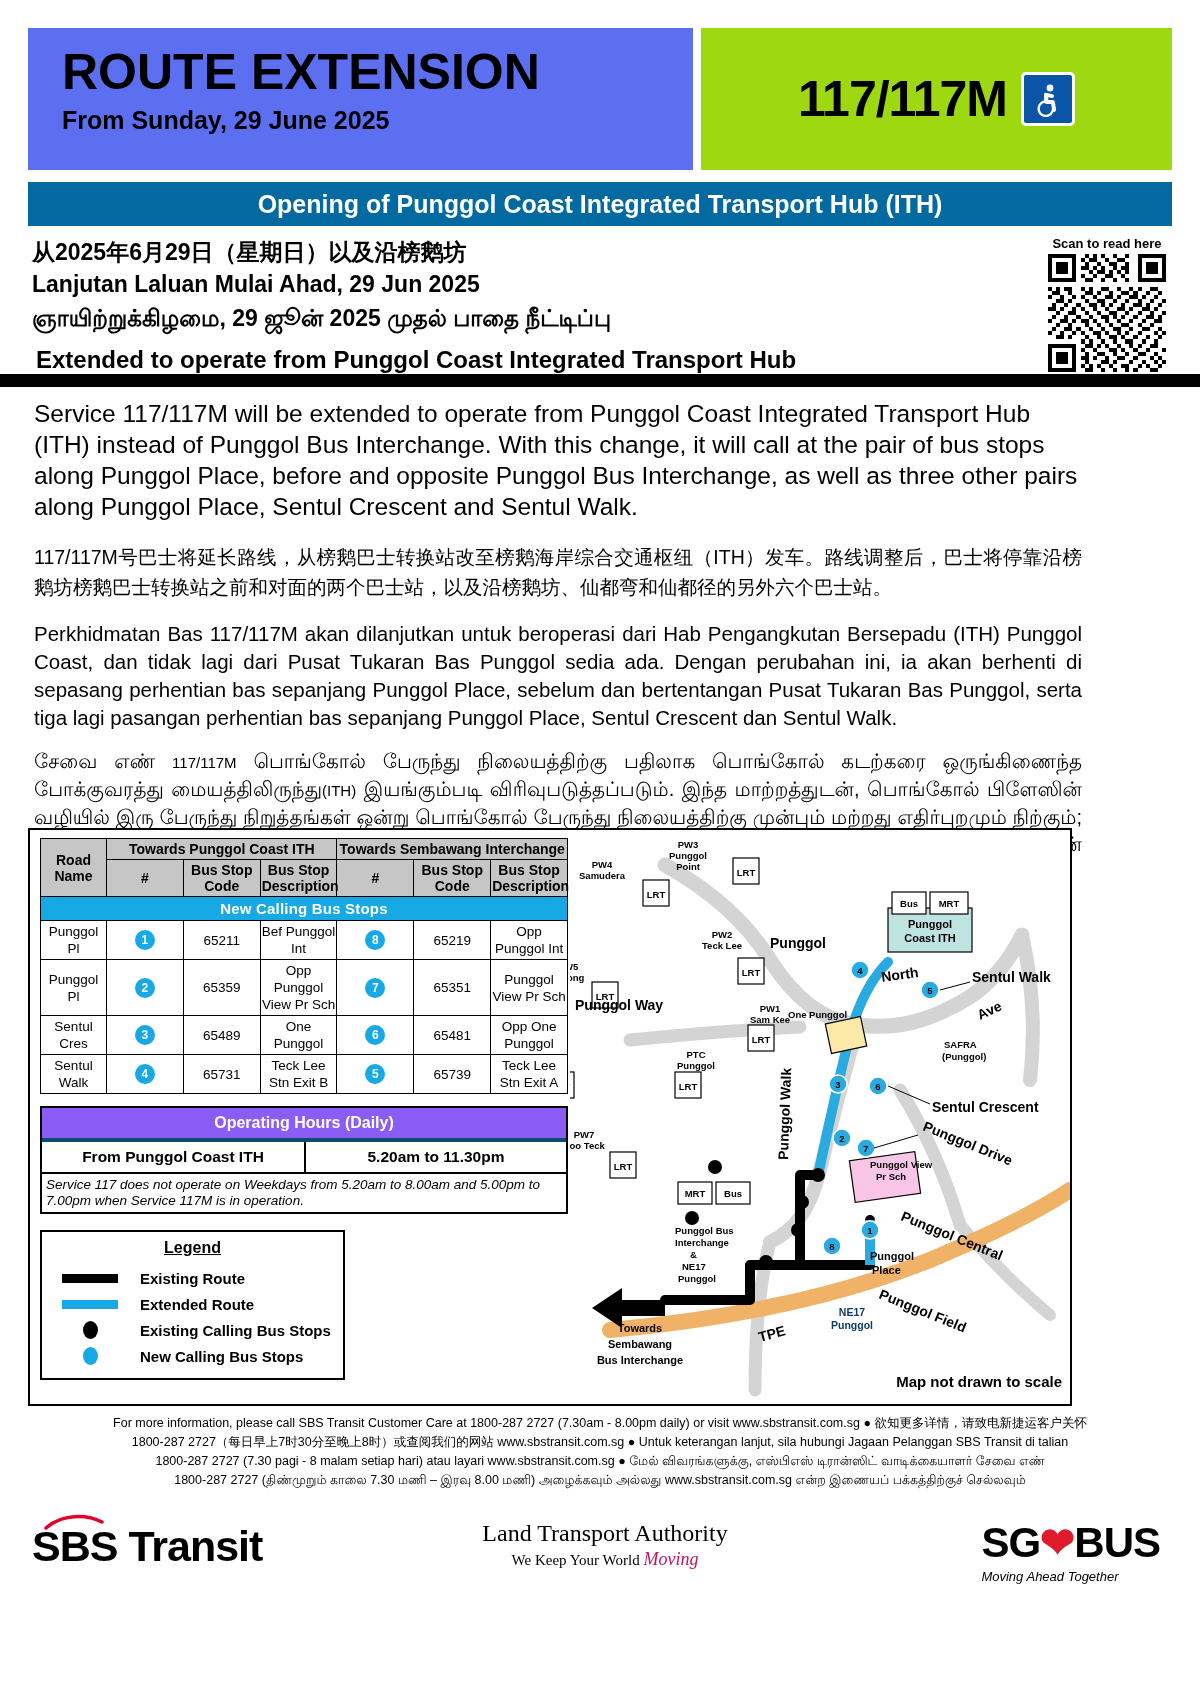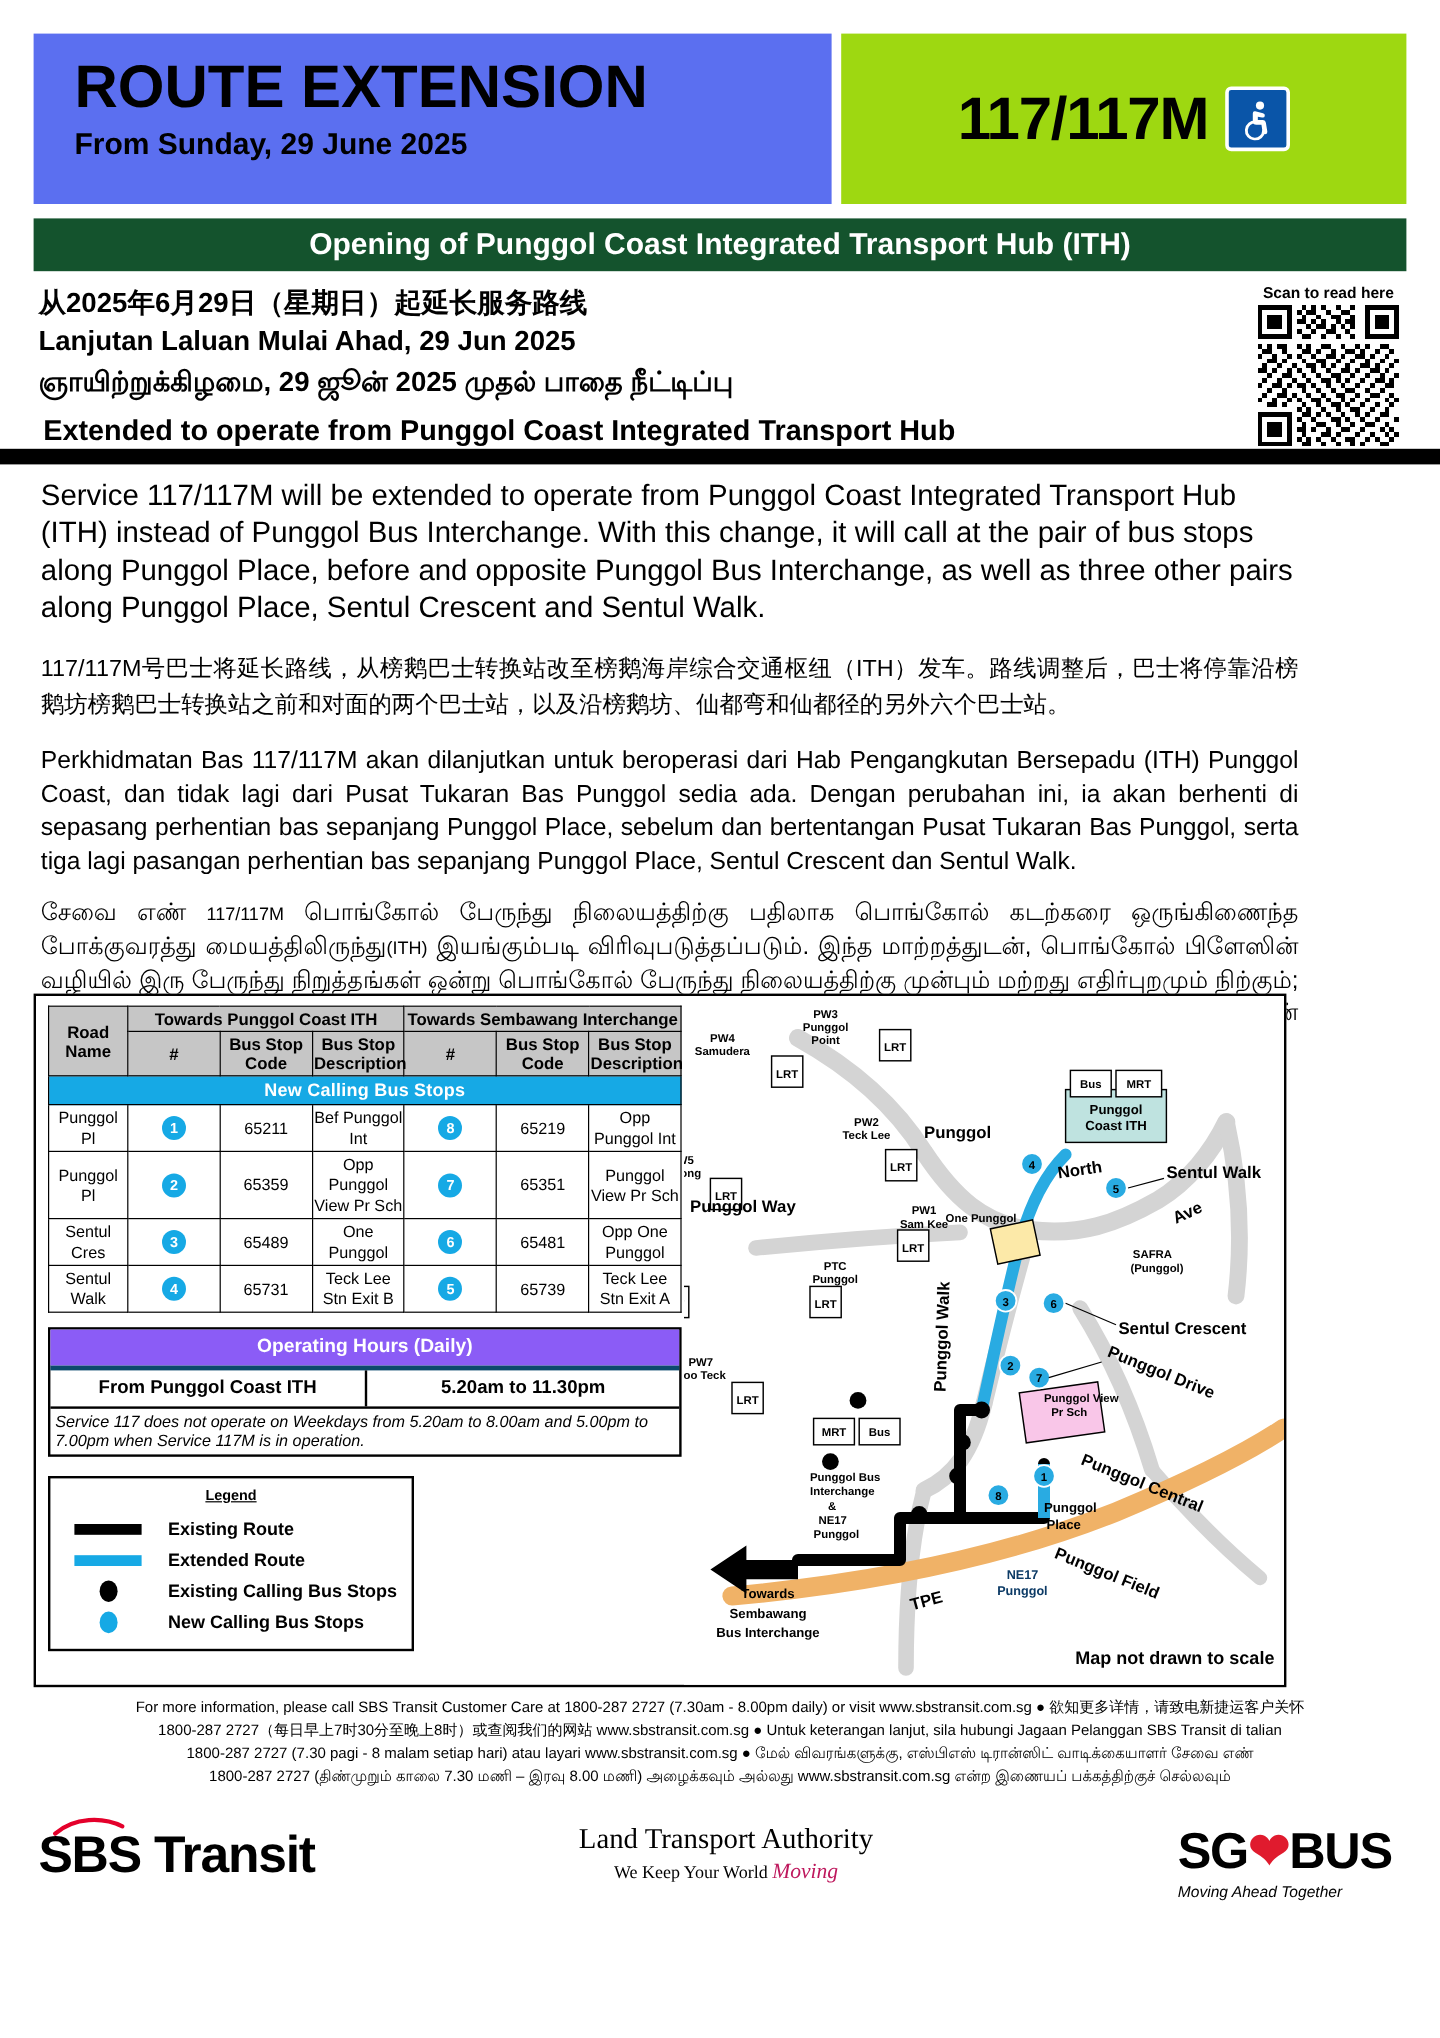--- a/index.html
+++ b/index.html
@@ -28,21 +28,21 @@
   .route-no { font-size: 50px; font-weight: bold; color: #000; letter-spacing: -1px; }
   .wheelchair {
     width: 54px; height: 54px; background: #0a55a8; border: 3px solid #fff;
     border-radius: 5px; display: flex; align-items: center; justify-content: center;
     color: #fff; font-size: 38px; line-height: 1;
   }
 
   
   .teal-bar {
     position: absolute; left: 28px; top: 182px; width: 1144px; height: 44px;
-    background: #14532d; color: #fff; font-size: 25px; font-weight: bold;
+    background: #0369a1; color: #fff; font-size: 25px; font-weight: bold;
     display: flex; align-items: center; justify-content: center;
   }
 
   
   .langblock { position: absolute; left: 32px; top: 236px; width: 900px; }
   .lang-zh { font-size: 23px; font-weight: bold; line-height: 32px; }
   .lang-ms { font-size: 23px; font-weight: bold; line-height: 32px; }
   .lang-ta { font-size: 23px; font-weight: bold; line-height: 36px; }
   .lang-en-ext { font-size: 24px; font-weight: bold; margin-top: 10px; padding-left: 4px; }
 
@@ -92,21 +92,21 @@
   
   .ophours { width: 528px; margin-top: 12px; border: 2px solid #000; }
   .oph-title { background: #8b5cf6; color: #fff; font-size: 16px; font-weight: bold; text-align: center; padding: 6px 0; }
   .oph-row { display: flex; border-top: 4px solid #0c4a6e; }
   .oph-c1 { width: 264px; text-align: center; font-size: 15.5px; font-weight: bold; padding: 6px 0; border-right: 2px solid #000; }
   .oph-c2 { flex: 1; text-align: center; font-size: 15.5px; font-weight: bold; padding: 6px 0; }
   .oph-note { border-top: 2px solid #000; font-size: 13.5px; font-style: italic; line-height: 16px; padding: 3px 4px; text-align: left; }
 
   
   .legend { width: 305px; margin-top: 16px; border: 2px solid #000; padding: 7px 0 9px 0; }
-  .legend-title { text-align: center; font-size: 12px; font-weight: bold; text-decoration: underline; margin-bottom: 8px; }
+  .legend-title { text-align: center; font-size: 16px; font-weight: bold; text-decoration: underline; margin-bottom: 8px; }
   .legend-row { display: flex; align-items: center; height: 26px; padding-left: 14px; }
   .legend-swatch { width: 68px; display: flex; align-items: center; justify-content: center; }
   .sw-line-black { width: 56px; height: 9px; background: #000; }
   .sw-line-blue { width: 56px; height: 9px; background: #16a9e5; }
   .sw-dot-black { width: 15px; height: 18px; background: #000; border-radius: 50%; }
   .sw-dot-blue { width: 15px; height: 18px; background: #16a9e5; border-radius: 50%; }
   .legend-label { font-size: 15px; font-weight: bold; margin-left: 16px; }
 
   
   .map-svg { position: absolute; left: 0; top: 0; }
@@ -151,21 +151,21 @@
           <path d="M14 13.5 Q14 11.5 16 11.8 L22.5 13.3 Q24.4 13.8 24 15.6 Q23.6 17.3 21.7 16.9 L18.2 16.2 L18.2 19 L22.5 19 Q24.6 19 24.9 21.2 L26.1 28.5 Q26.4 30.5 24.4 30.9 Q22.5 31.2 22.2 29.2 L21.2 23 L17 23 Q14 23 14 20 Z" fill="#fff"></path>
           <path d="M16.6 20.6 A7.2 7.2 0 1 0 23 28" fill="none" stroke="#fff" stroke-width="2.4" stroke-linecap="round"></path>
         </svg>
       </div>
     </div>
   </div>
 
   <div class="teal-bar">Opening of Punggol Coast Integrated Transport Hub (ITH)</div>
 
   <div class="langblock">
-    <div class="lang-zh">从2025年6月29日（星期日）起延长服务路线</div>
+    <div class="lang-zh">从2025年6月29日（星期日）以及沿榜鹅坊</div>
     <div class="lang-ms">Lanjutan Laluan Mulai Ahad, 29 Jun 2025</div>
     <div class="lang-ta">ஞாயிற்றுக்கிழமை, 29 ஜூன் 2025 முதல் பாதை நீட்டிப்பு</div>
     <div class="lang-en-ext">Extended to operate from Punggol Coast Integrated Transport Hub</div>
   </div>
 
   <div class="qr-wrap">
     <div class="qr-label">Scan to read here</div>
     <div class="qr-code">
       <svg width="118" height="118" viewBox="0 0 29 29" shape-rendering="crispEdges">
         <rect width="29" height="29" fill="#fff"></rect>

